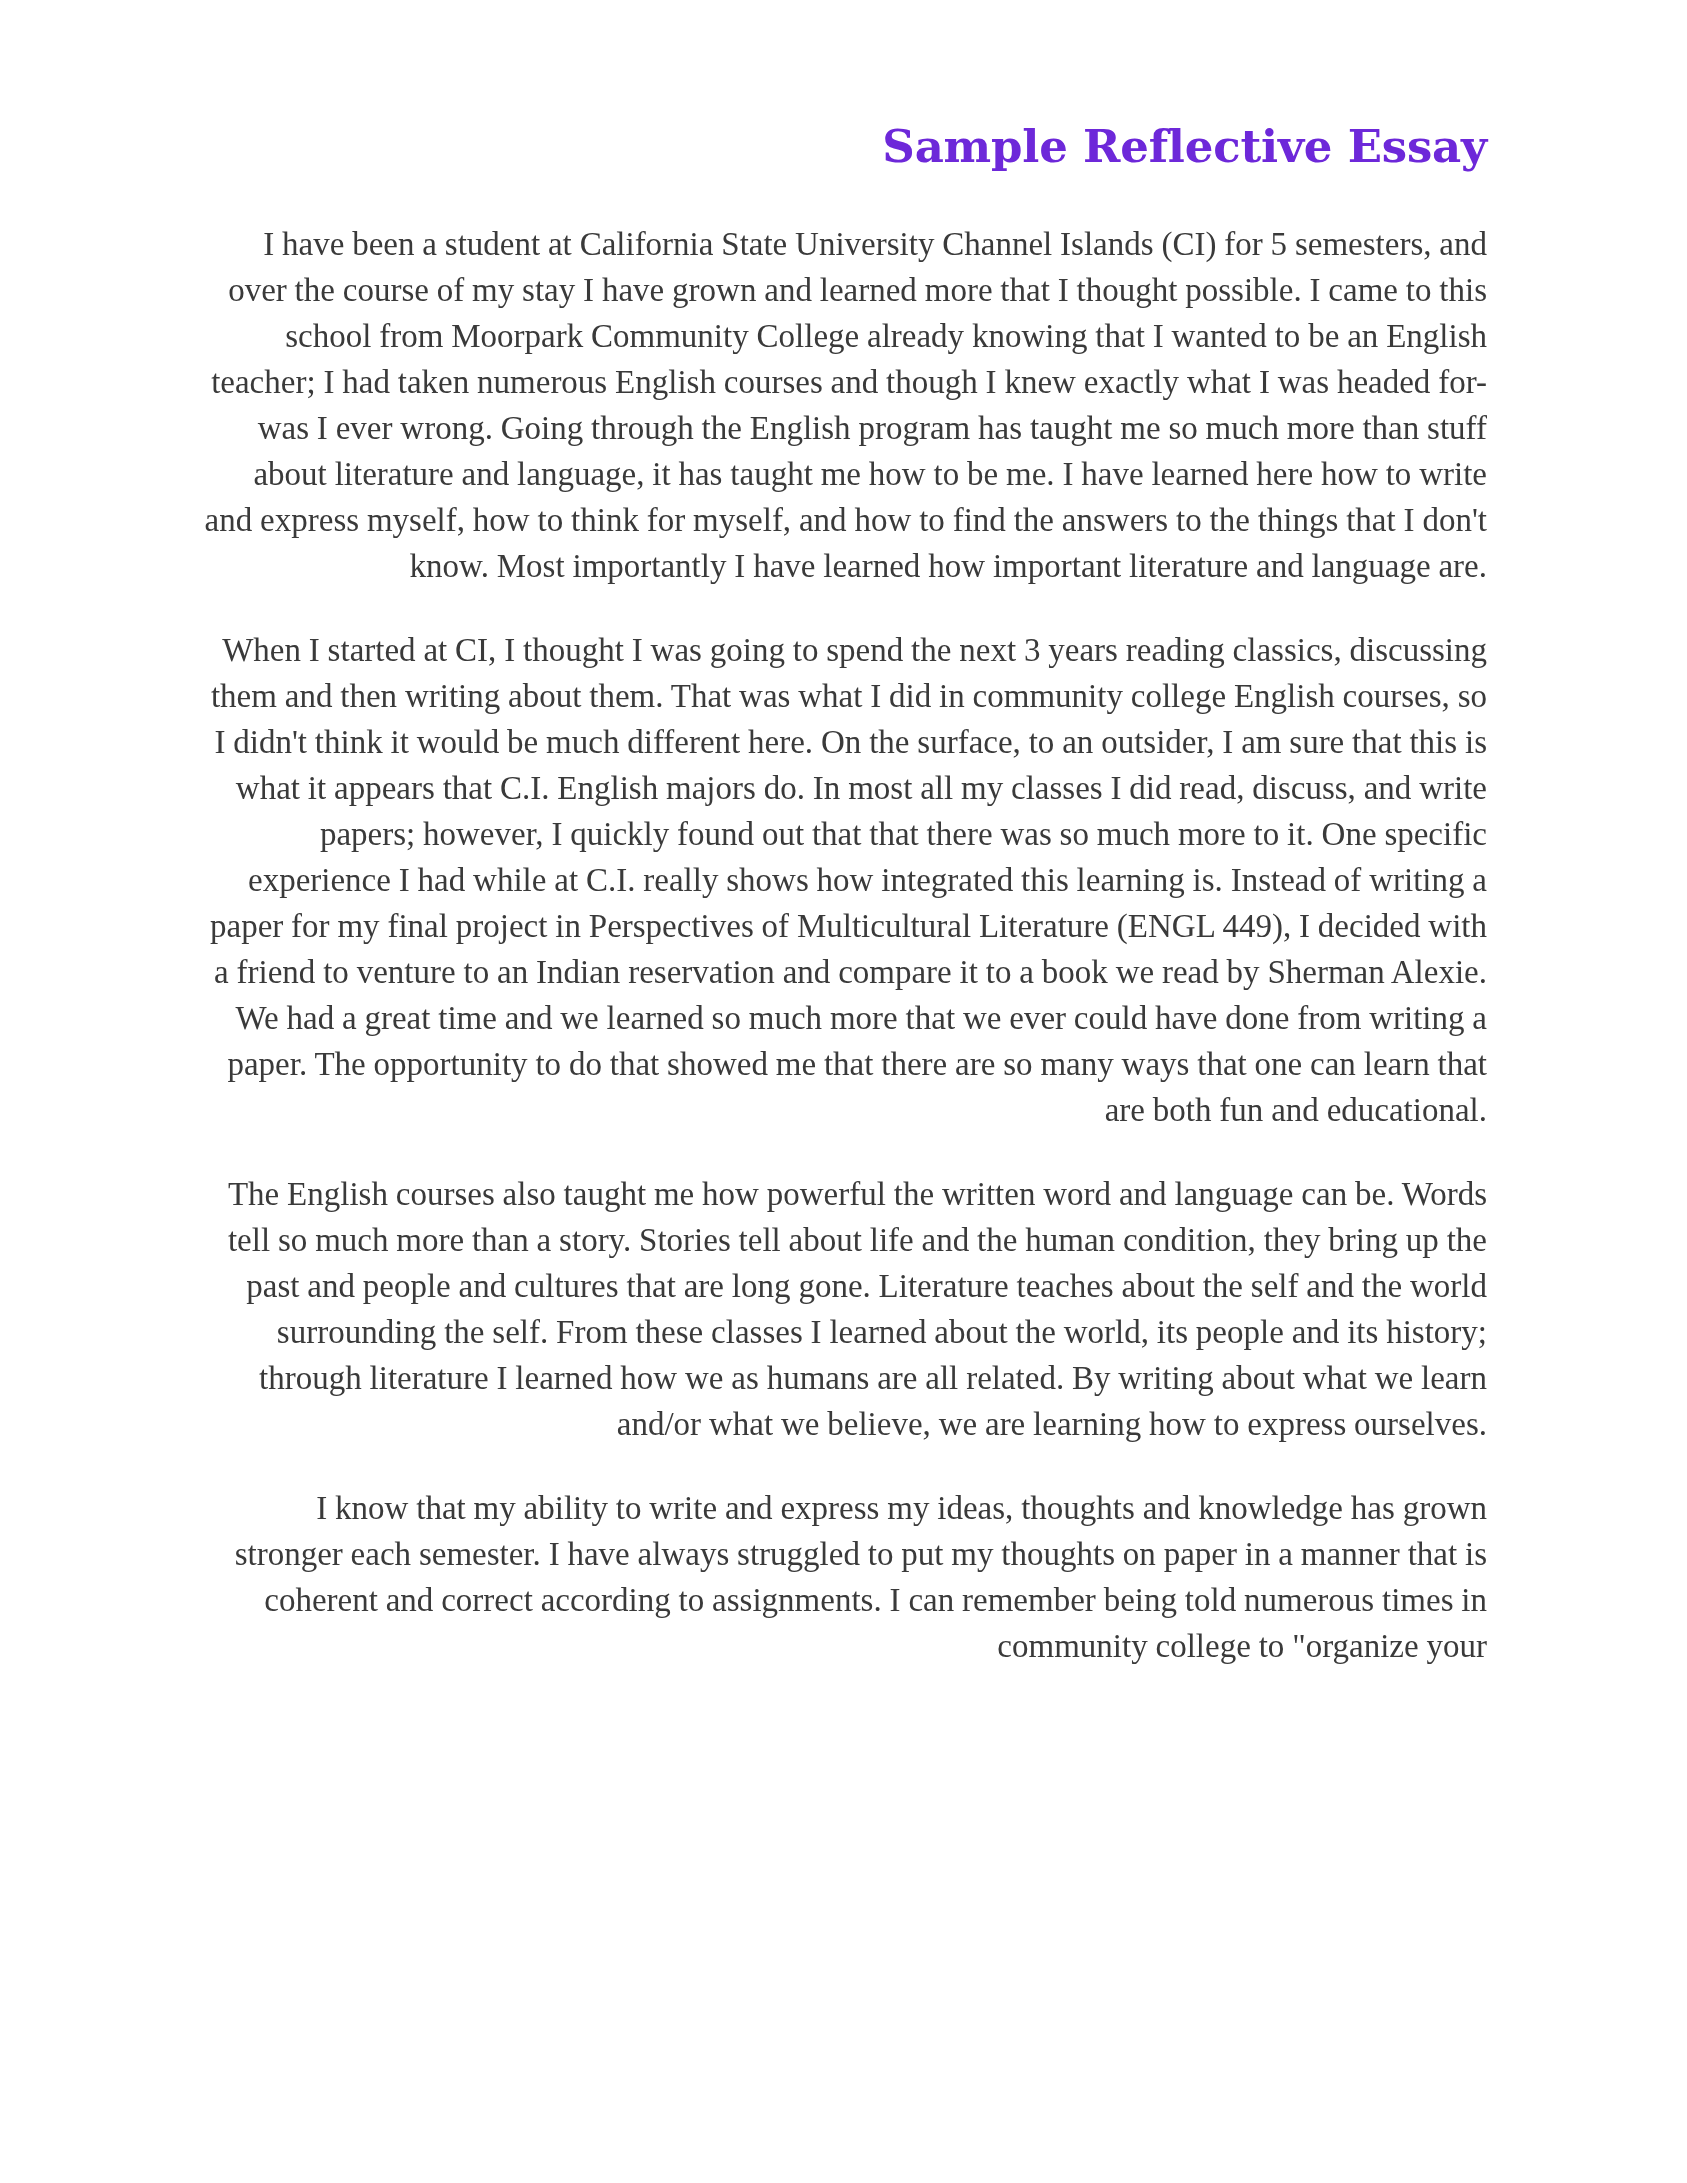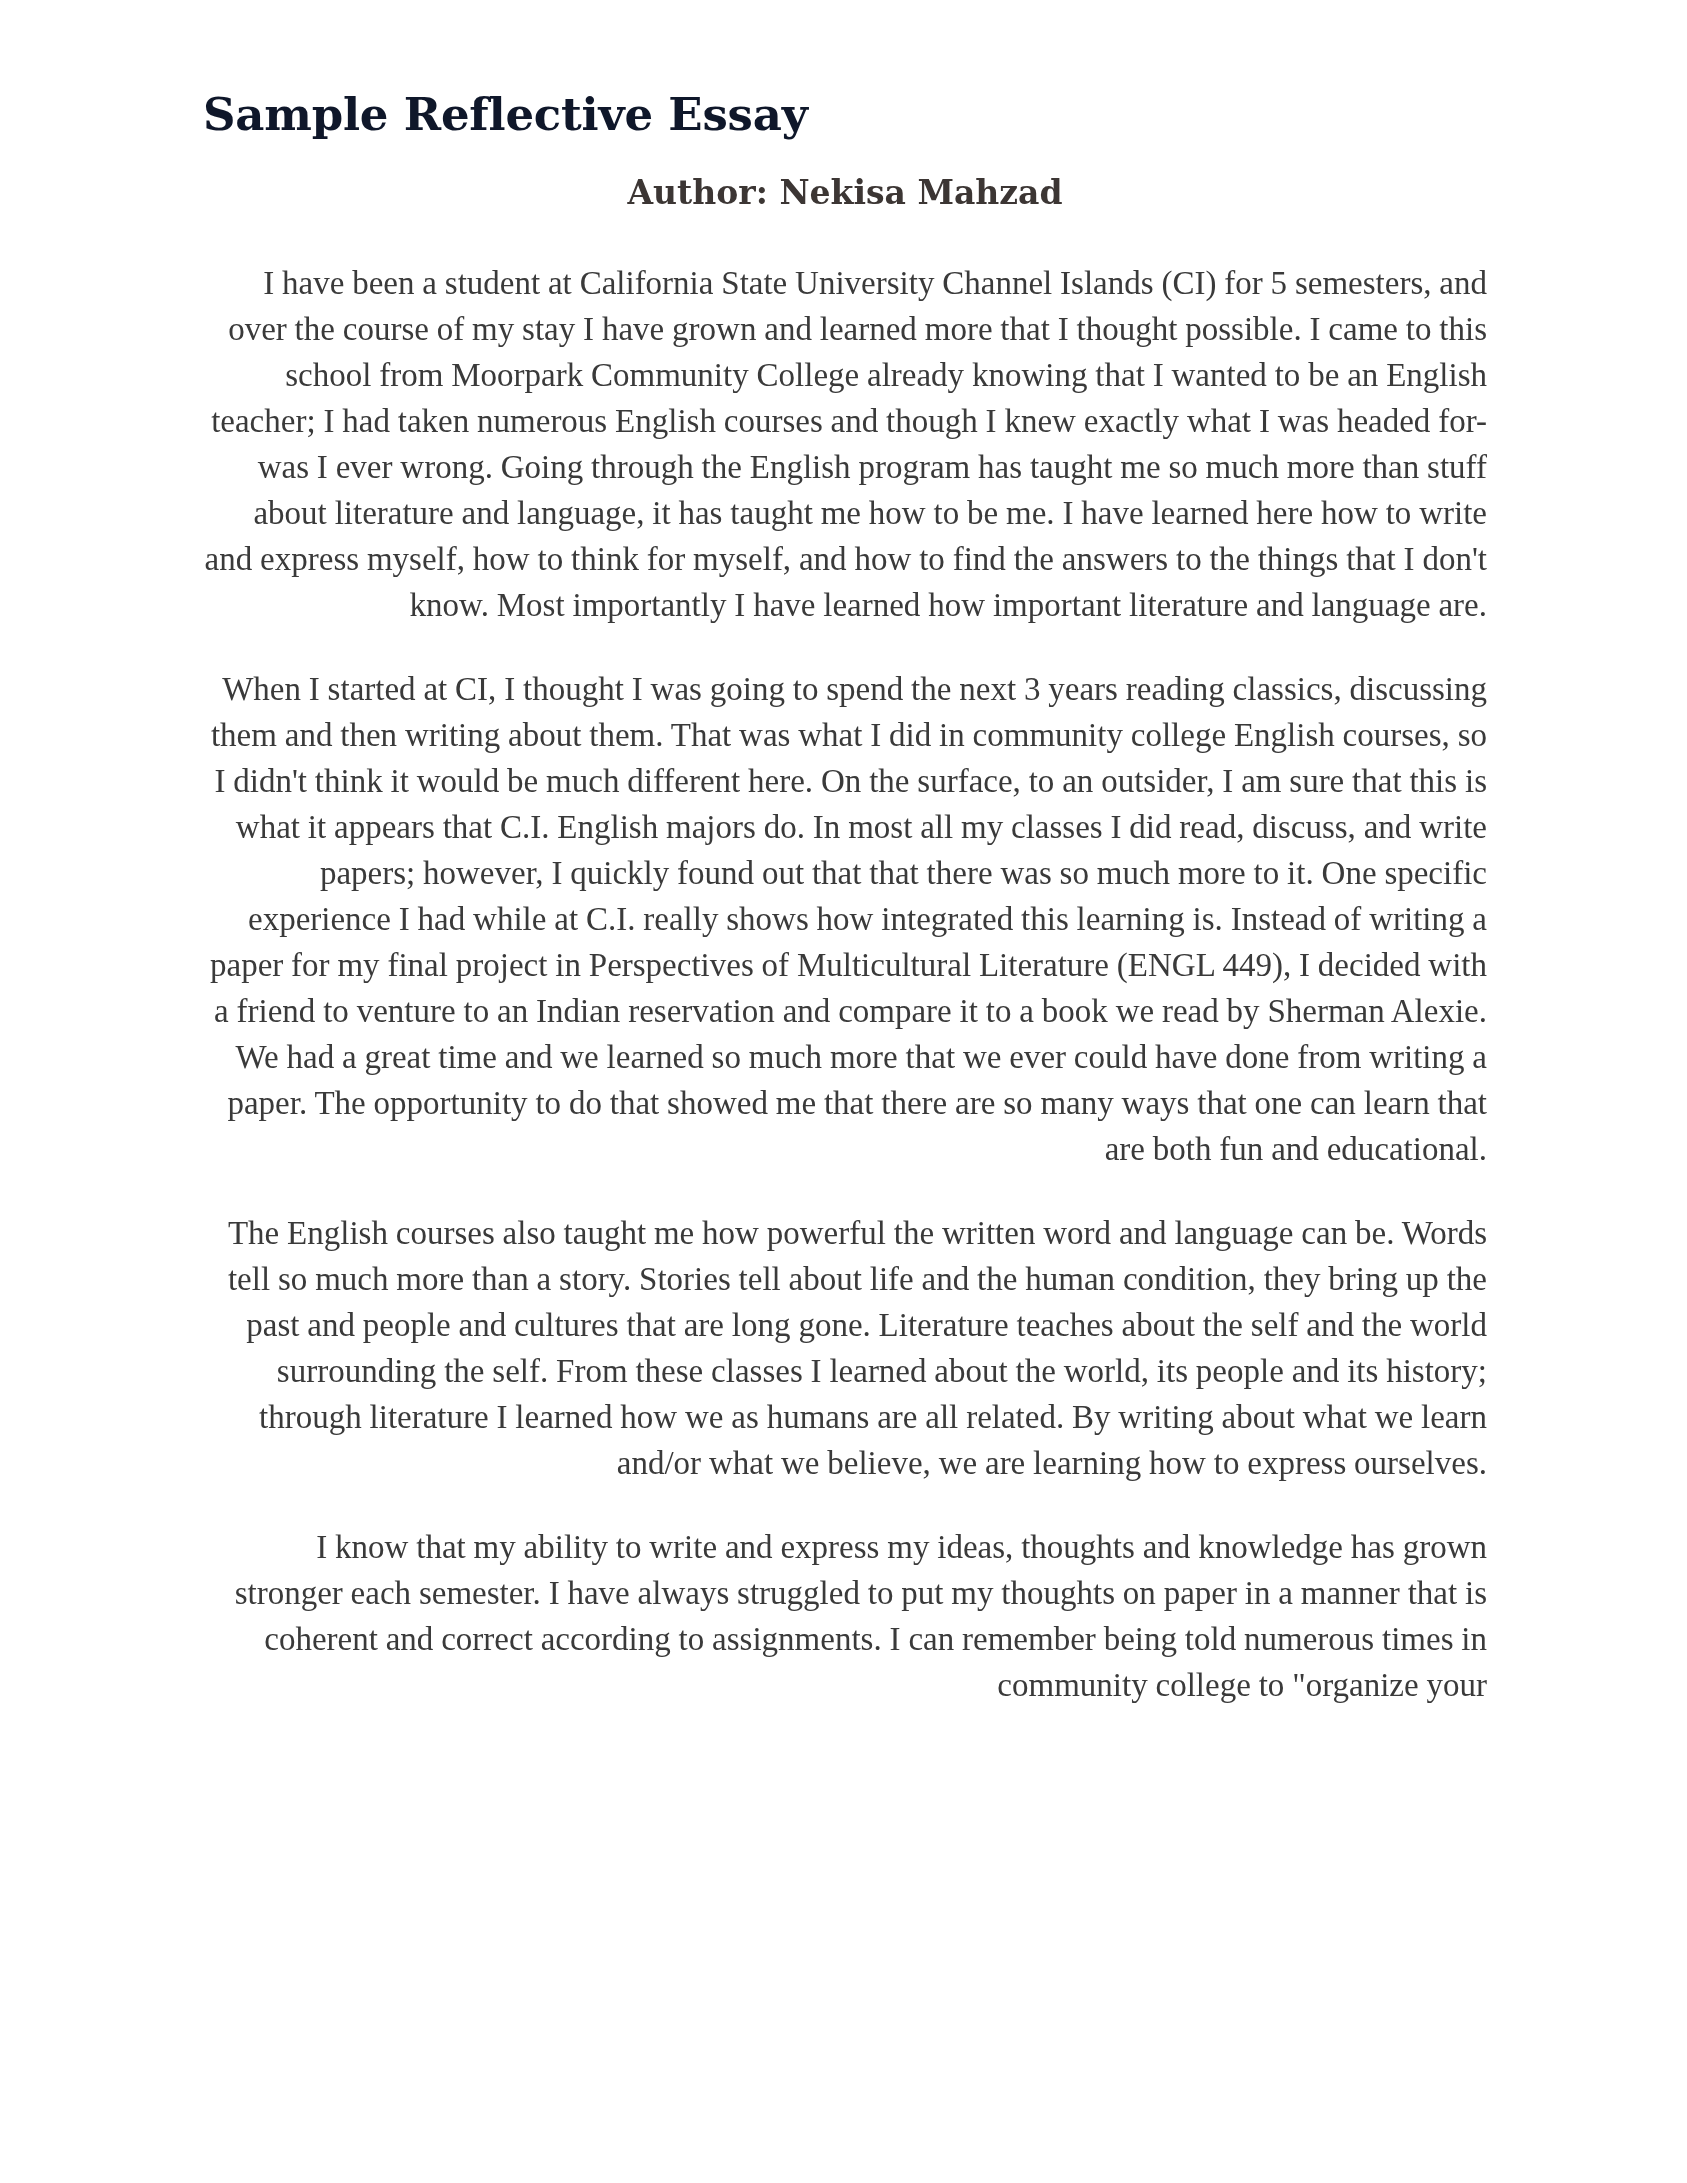--- a/index.html
+++ b/index.html
@@ -23,24 +23,24 @@
     left: 203px;
     top: 0;
     width: 1284px;
   }
 
   .doc-title {
     font-family: "DejaVu Serif", "Liberation Serif", serif;
     font-weight: bold;
     font-size: 45px;
     line-height: 1.2;
-    color: #0f172a;
-    text-align: left;
+    color: #6d28d9;
+    text-align: right;
     margin: 0;
-    padding-top: 88px;
+    padding-top: 120px;
     letter-spacing: -0.2px;
   }
 
   .doc-author {
     font-family: "DejaVu Serif", "Liberation Serif", serif;
     font-weight: bold;
     font-size: 33px;
     line-height: 1.2;
     color: #3c3634;
     text-align: center;
@@ -67,21 +67,20 @@
   }
 </style>
 </head>
 <body>
 
 <div class="page">
   <div class="sheet">
 
     <h1 class="doc-title">Sample Reflective Essay</h1>
 
-    <h2 class="doc-author">Author: Nekisa Mahzad</h2>
 
     <div class="body-copy">
       <p>I have been a student at California State University Channel Islands (CI) for 5 semesters, and over the course of my stay I have grown and learned more that I thought possible. I came to this school from Moorpark Community College already knowing that I wanted to be an English teacher; I had taken numerous English courses and though I knew exactly what I was headed for-was I ever wrong. Going through the English program has taught me so much more than stuff about literature and language, it has taught me how to be me. I have learned here how to write and express myself, how to think for myself, and how to find the answers to the things that I don't know. Most importantly I have learned how important literature and language are.</p>
       <p>When I started at CI, I thought I was going to spend the next 3 years reading classics, discussing them and then writing about them. That was what I did in community college English courses, so I didn't think it would be much different here. On the surface, to an outsider, I am sure that this is what it appears that C.I. English majors do. In most all my classes I did read, discuss, and write papers; however, I quickly found out that that there was so much more to it. One specific experience I had while at C.I. really shows how integrated this learning is. Instead of writing a paper for my final project in Perspectives of Multicultural Literature (ENGL 449), I decided with a friend to venture to an Indian reservation and compare it to a book we read by Sherman Alexie. We had a great time and we learned so much more that we ever could have done from writing a paper. The opportunity to do that showed me that there are so many ways that one can learn that are both fun and educational.</p>
       <p>The English courses also taught me how powerful the written word and language can be. Words tell so much more than a story. Stories tell about life and the human condition, they bring up the past and people and cultures that are long gone. Literature teaches about the self and the world surrounding the self. From these classes I learned about the world, its people and its history; through literature I learned how we as humans are all related. By writing about what we learn and/or what we believe, we are learning how to express ourselves.</p>
       <p>I know that my ability to write and express my ideas, thoughts and knowledge has grown stronger each semester. I have always struggled to put my thoughts on paper in a manner that is coherent and correct according to assignments. I can remember being told numerous times in community college to "organize your</p>
     </div>
 
   </div>
 </div>

